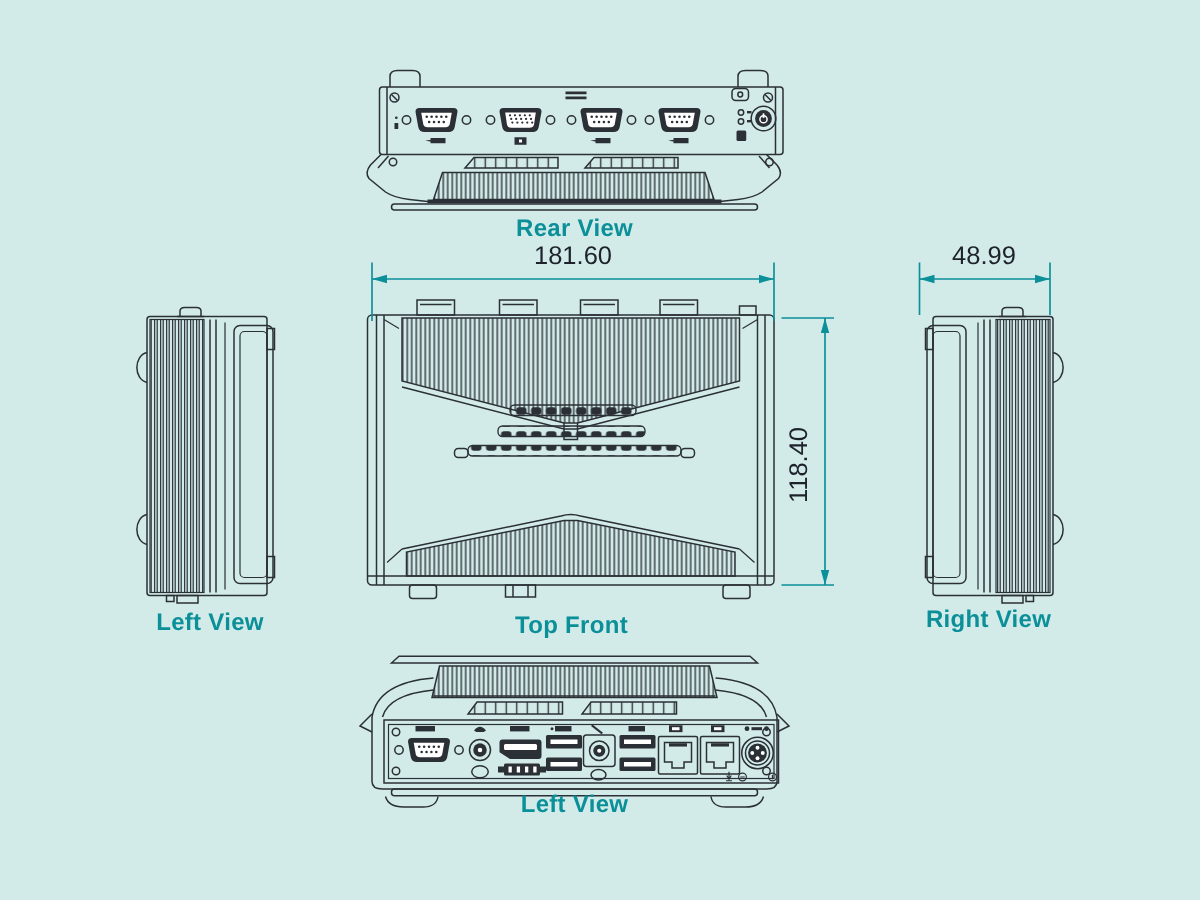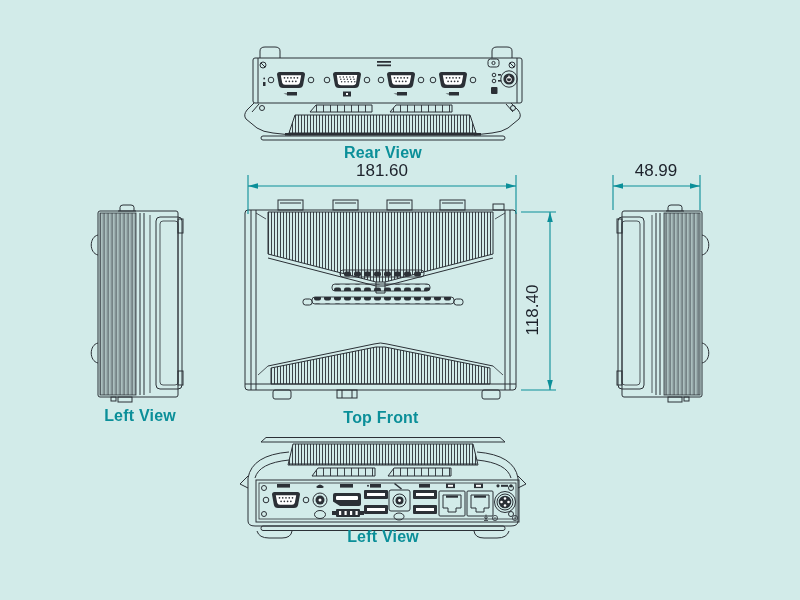--- a/index.html
+++ b/index.html
@@ -349,15 +349,16 @@
     <polygon class="tlf" points="550,390 547.2,380 552.8,380"></polygon>
   </svg>
 
   <div class="dim" style="left:330px;top:161px">181.60</div>
   <div class="dim" style="left:604px;top:161px">48.99</div>
   <div class="dim rot" style="left:481px;top:300px">118.40</div>
 
   <div class="caption" style="left:283px;top:144px">Rear View</div>
   <div class="caption" style="left:40px;top:407px">Left View</div>
   <div class="caption" style="left:281px;top:409px">Top Front</div>
+  <div class="caption" style="left:559px;top:405px">Right View</div>
   <div class="caption" style="left:283px;top:528px">Left View</div>
 
 </div>
 
 </body></html>

